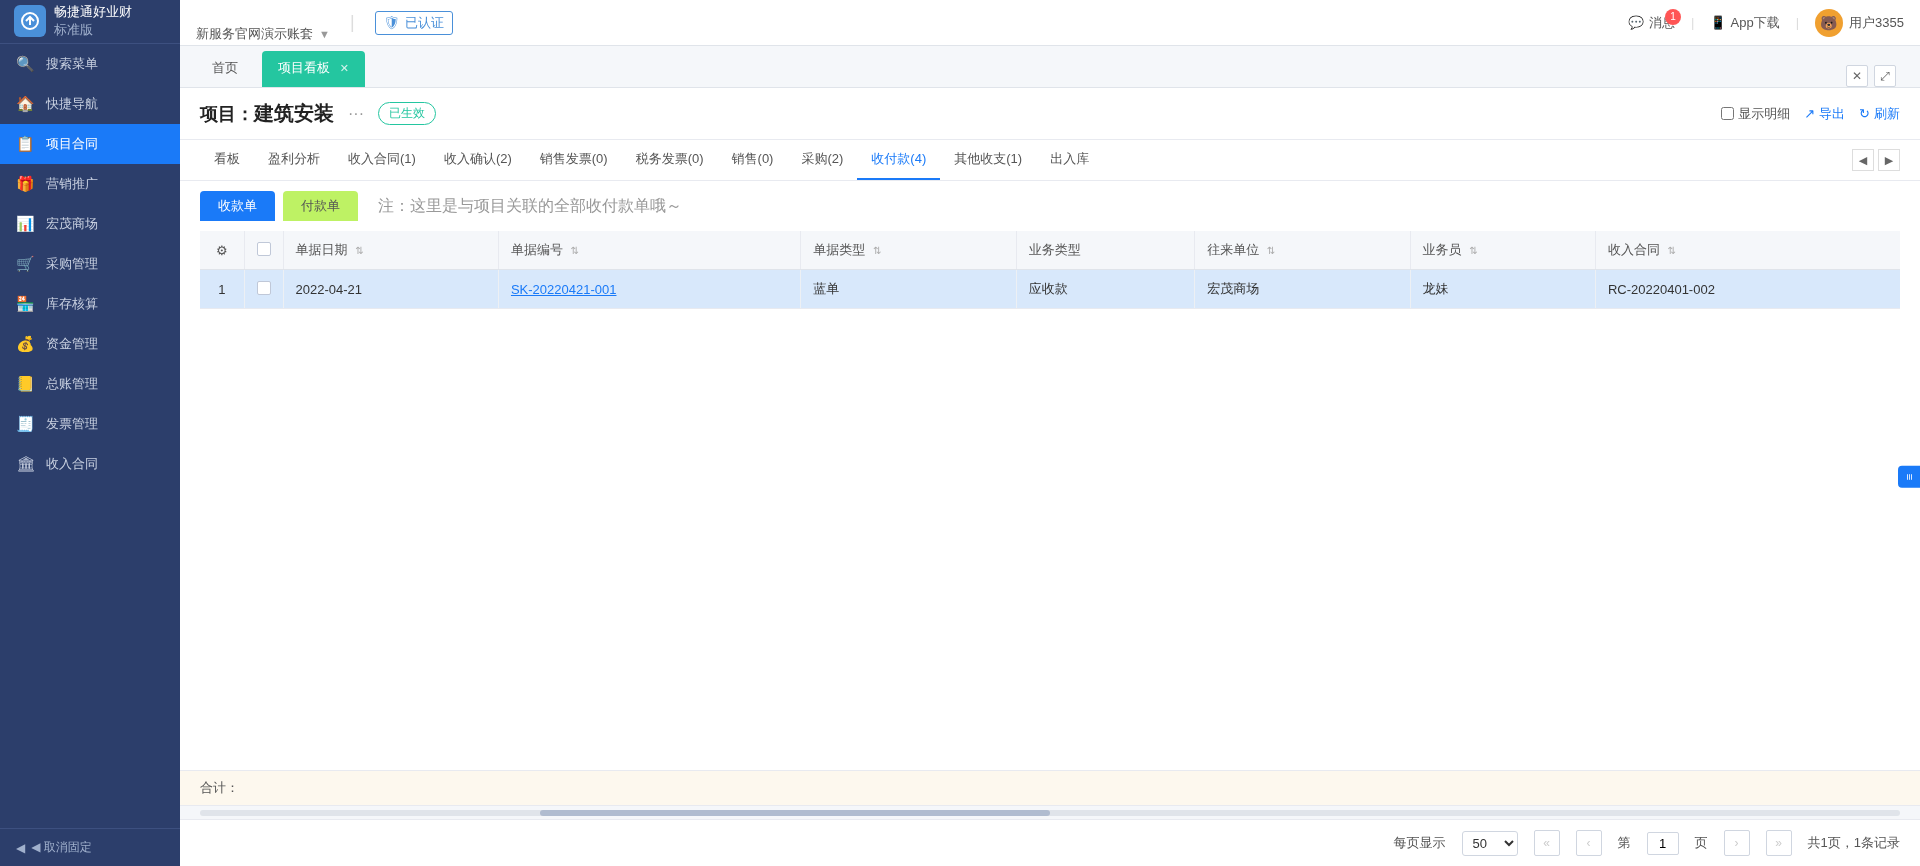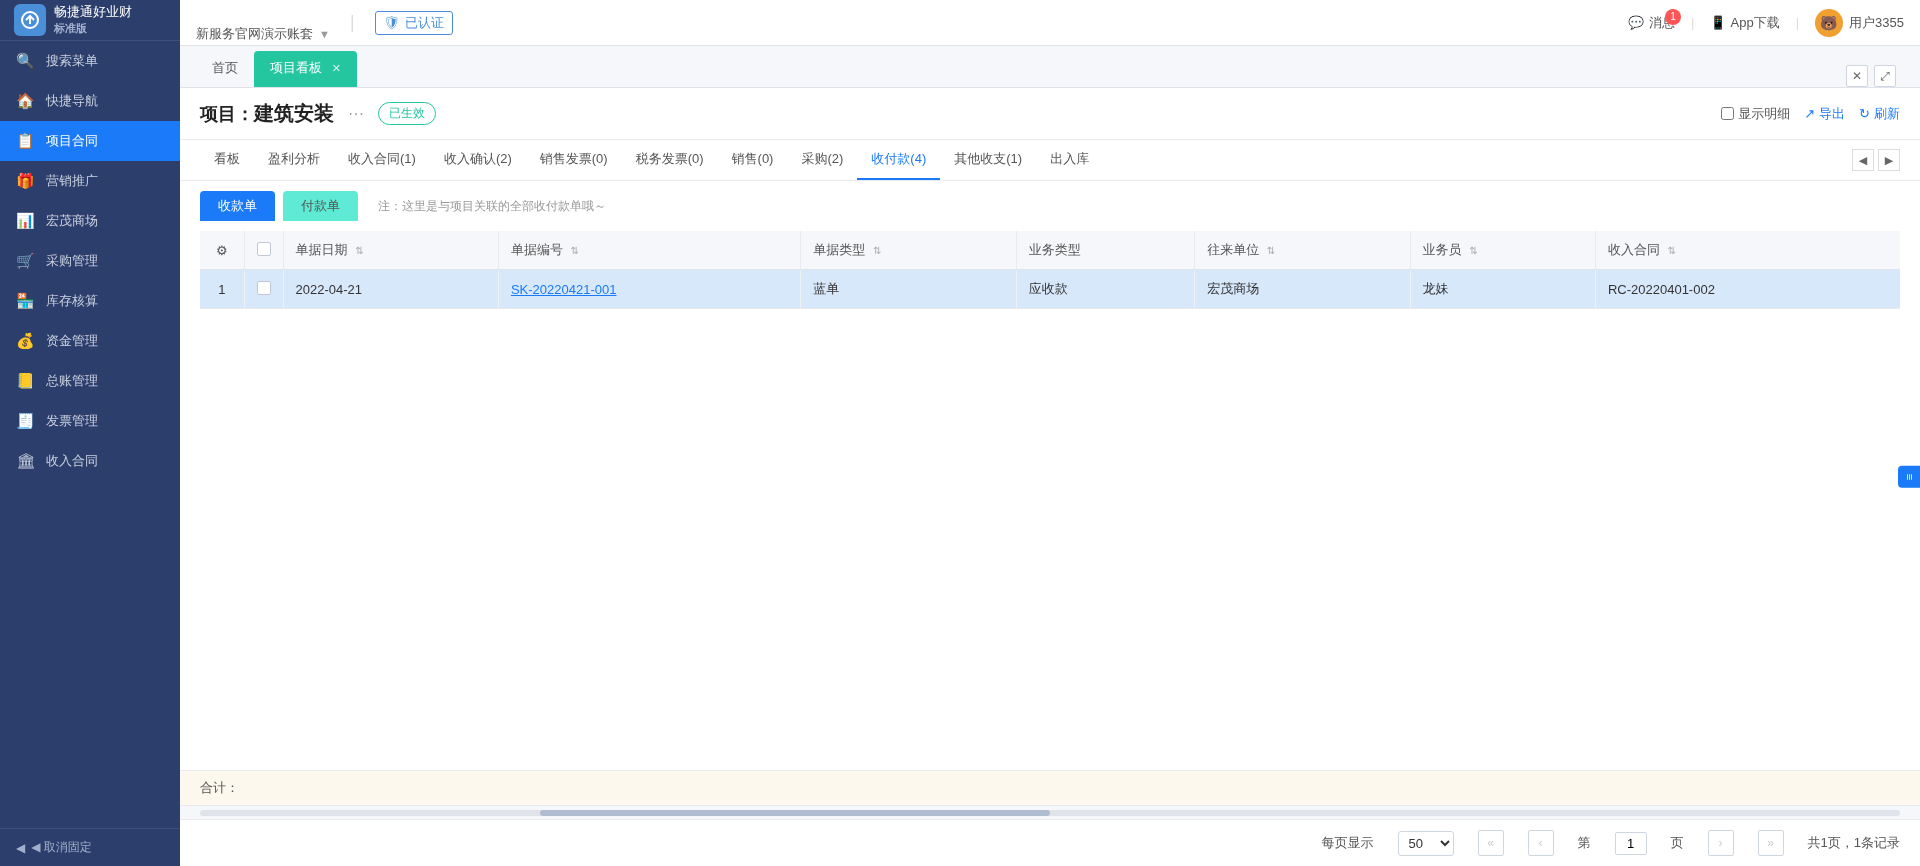--- a/index.html
+++ b/index.html
@@ -23,21 +23,21 @@
     }
     .sidebar-logo-icon {
       width: 32px;
       height: 32px;
       background: #4a90d9;
       border-radius: 6px;
       display: flex; align-items: center; justify-content: center;
       color: white; font-size: 14px; margin-right: 8px; flex-shrink: 0;
     }
     .sidebar-logo-text { font-size: 13px; color: #fff; line-height: 1.3; }
-    .sidebar-logo-sub { font-size: 11px; color: #a0b0cc; font-weight: bold; }
+    .sidebar-logo-sub { font-size: 13px; color: #a0b0cc; }
     .sidebar-scroll { flex: 1; overflow-y: auto; overflow-x: hidden; }
     .sidebar-scroll::-webkit-scrollbar { width: 4px; }
     .sidebar-scroll::-webkit-scrollbar-thumb { background: #4a5a7a; }
     .sidebar-item {
       display: flex; align-items: center;
       padding: 11px 16px;
       cursor: pointer;
       color: #c8d0e0;
       transition: background 0.2s;
       white-space: nowrap;
@@ -105,21 +105,21 @@
     }
 
     
     .tabsbar {
       height: 42px;
       background: #f5f7fa;
       border-bottom: 1px solid #e0e4ea;
       display: flex;
       align-items: flex-end;
       padding: 0 16px;
-      gap: 0;
+      gap: 8px;
     }
     .tab {
       padding: 8px 16px;
       font-size: 13px;
       cursor: pointer;
       color: #555;
       border-bottom: 2px solid transparent;
       white-space: nowrap;
     }
     .tab.active {
@@ -204,24 +204,24 @@
       align-items: center;
       padding: 10px 20px 0;
       gap: 8px;
     }
     .innertab {
       padding: 6px 18px;
       border-radius: 4px 4px 0 0;
       font-size: 13px;
       cursor: pointer;
       color: #555;
-      background: #5eead4;
+      background: #bef264;
     }
     .innertab.active { background: #1a7af8; color: #fff; }
-    .innertab-note { font-size: 12px; color: #999; margin-left: 12px; }
+    .innertab-note { font-size: 16px; color: #999; margin-left: 12px; }
 
     
     .table-wrap {
       flex: 1;
       overflow-y: auto;
       overflow-x: auto;
       padding: 0 20px;
     }
     .table-wrap::-webkit-scrollbar { height: 6px; width: 6px; }
     .table-wrap::-webkit-scrollbar-thumb { background: #c0c8d8; border-radius: 3px; }
@@ -290,21 +290,21 @@
       width: 30%;
       height: 6px;
       background: #b0bcd0;
       border-radius: 3px;
     }
 
     
     .pagination {
       padding: 10px 20px;
       display: flex; align-items: center; justify-content: flex-end;
-      gap: 24px;
+      gap: 16px;
       font-size: 13px; color: #555;
       background: #fff;
       border-top: 1px solid #e8eaf0;
     }
     .page-select {
       border: 1px solid #d0d6e0;
       padding: 3px 6px;
       border-radius: 3px;
       font-size: 13px;
       color: #333;

